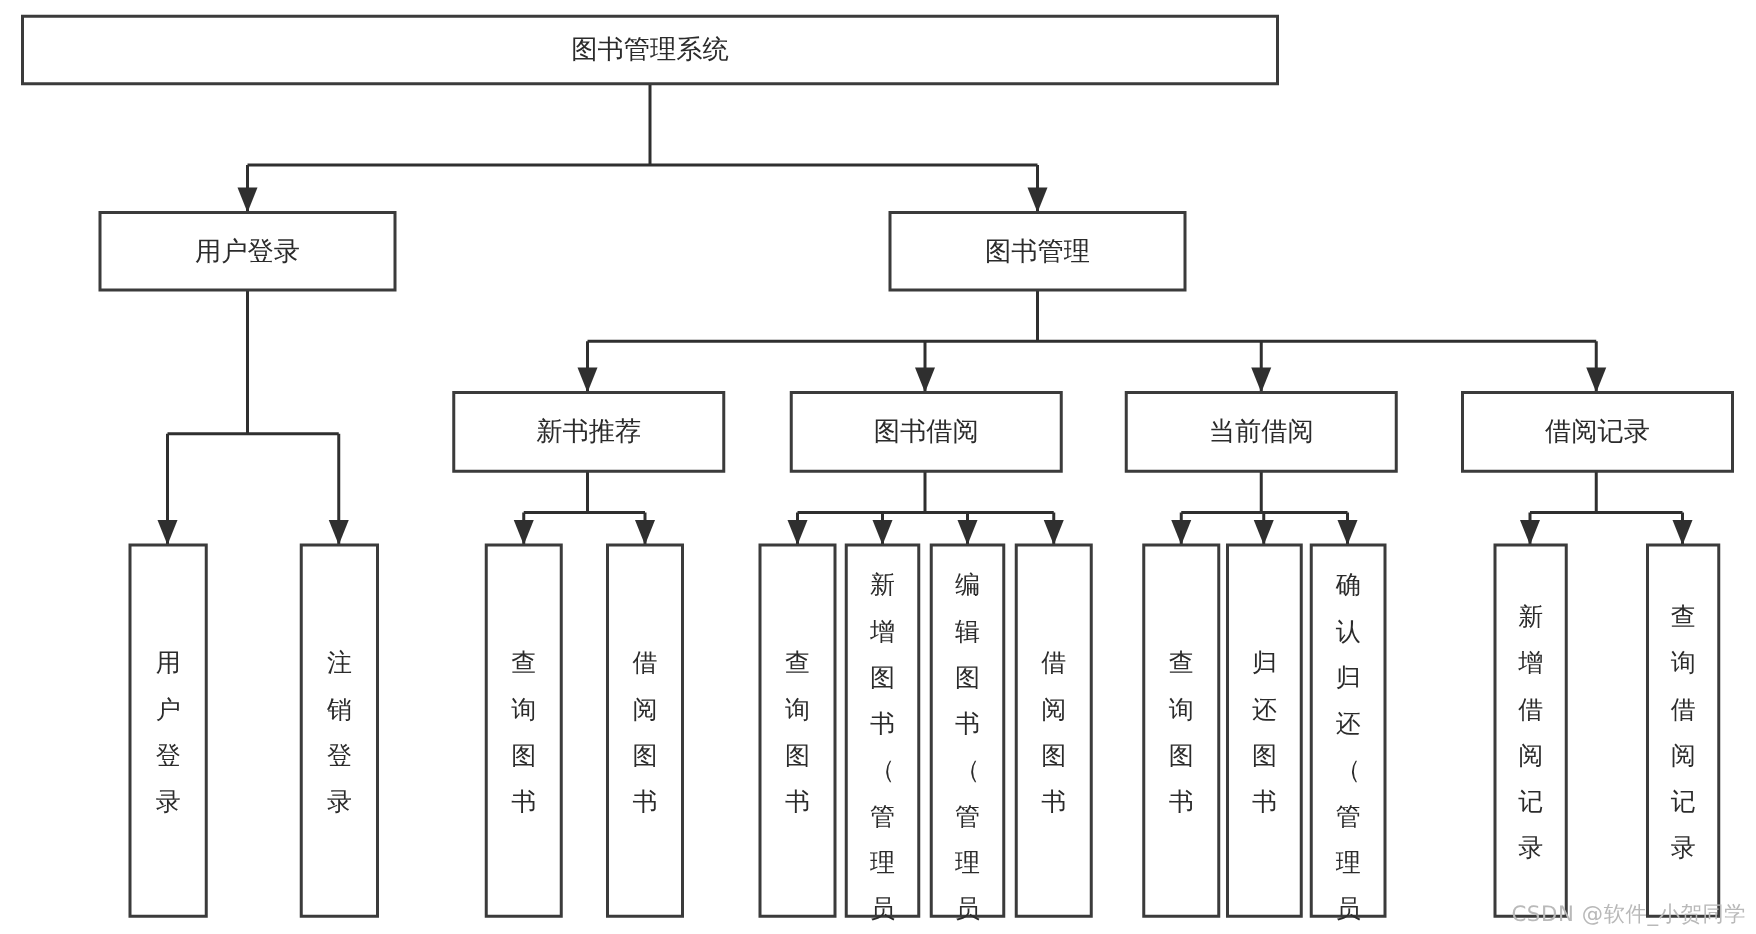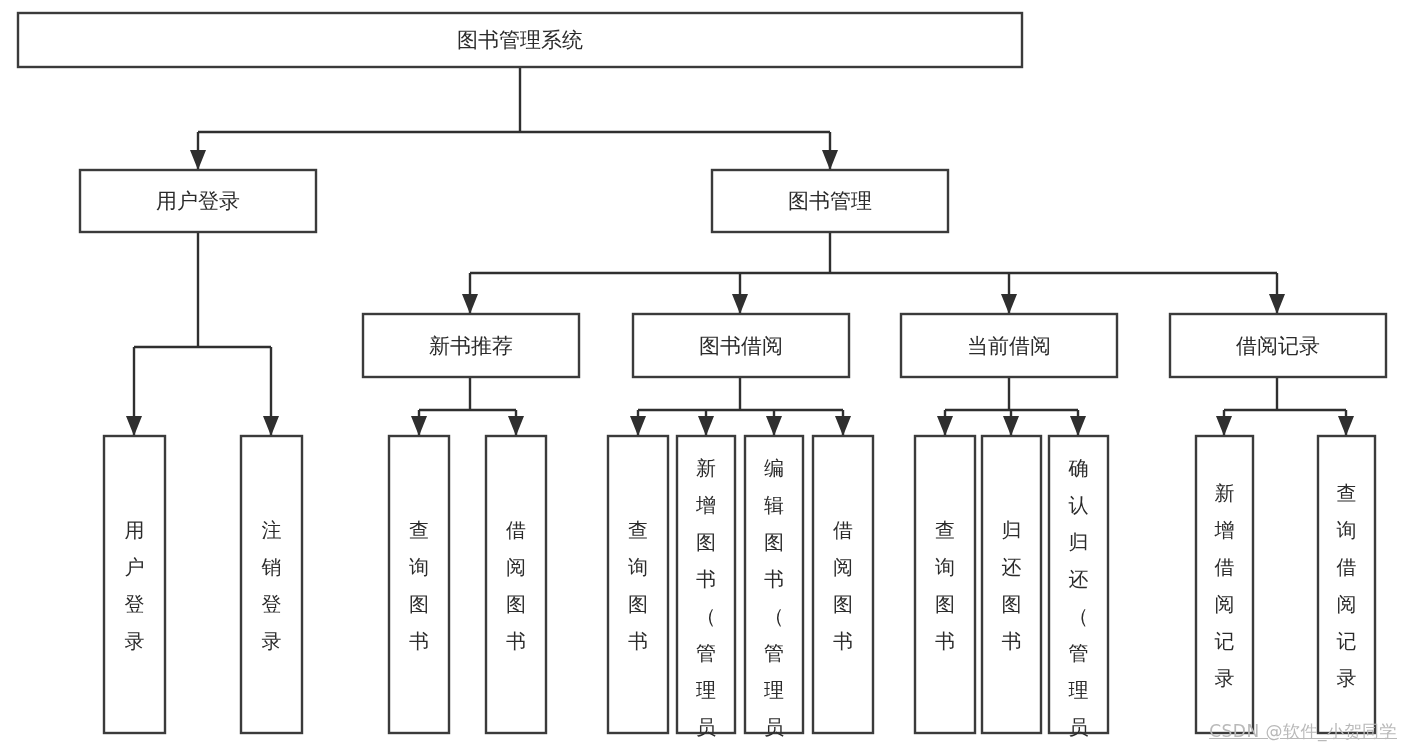--- a/index.html
+++ b/index.html
@@ -59,21 +59,20 @@
   .watermark {
     position: absolute;
     right: 8px;
     bottom: 4px;
     font-family: "DejaVu Sans", "Liberation Sans", sans-serif;
     font-size: 17px;
     color: #b9b9b9;
     white-space: nowrap;
     letter-spacing: 0.5px;
     pointer-events: none;
-    text-decoration: underline;
   }
 </style>
 </head>
 <body>
 
 <div id="diagram-root">
   <svg class="diagram-canvas" id="diagram-canvas" viewBox="0 0 1405 747" xmlns="http://www.w3.org/2000/svg">
       <g>
         <line x1="520" y1="67" x2="520" y2="132" class="connector"></line>
         <line x1="198" y1="132" x2="830" y2="132" class="connector"></line>

